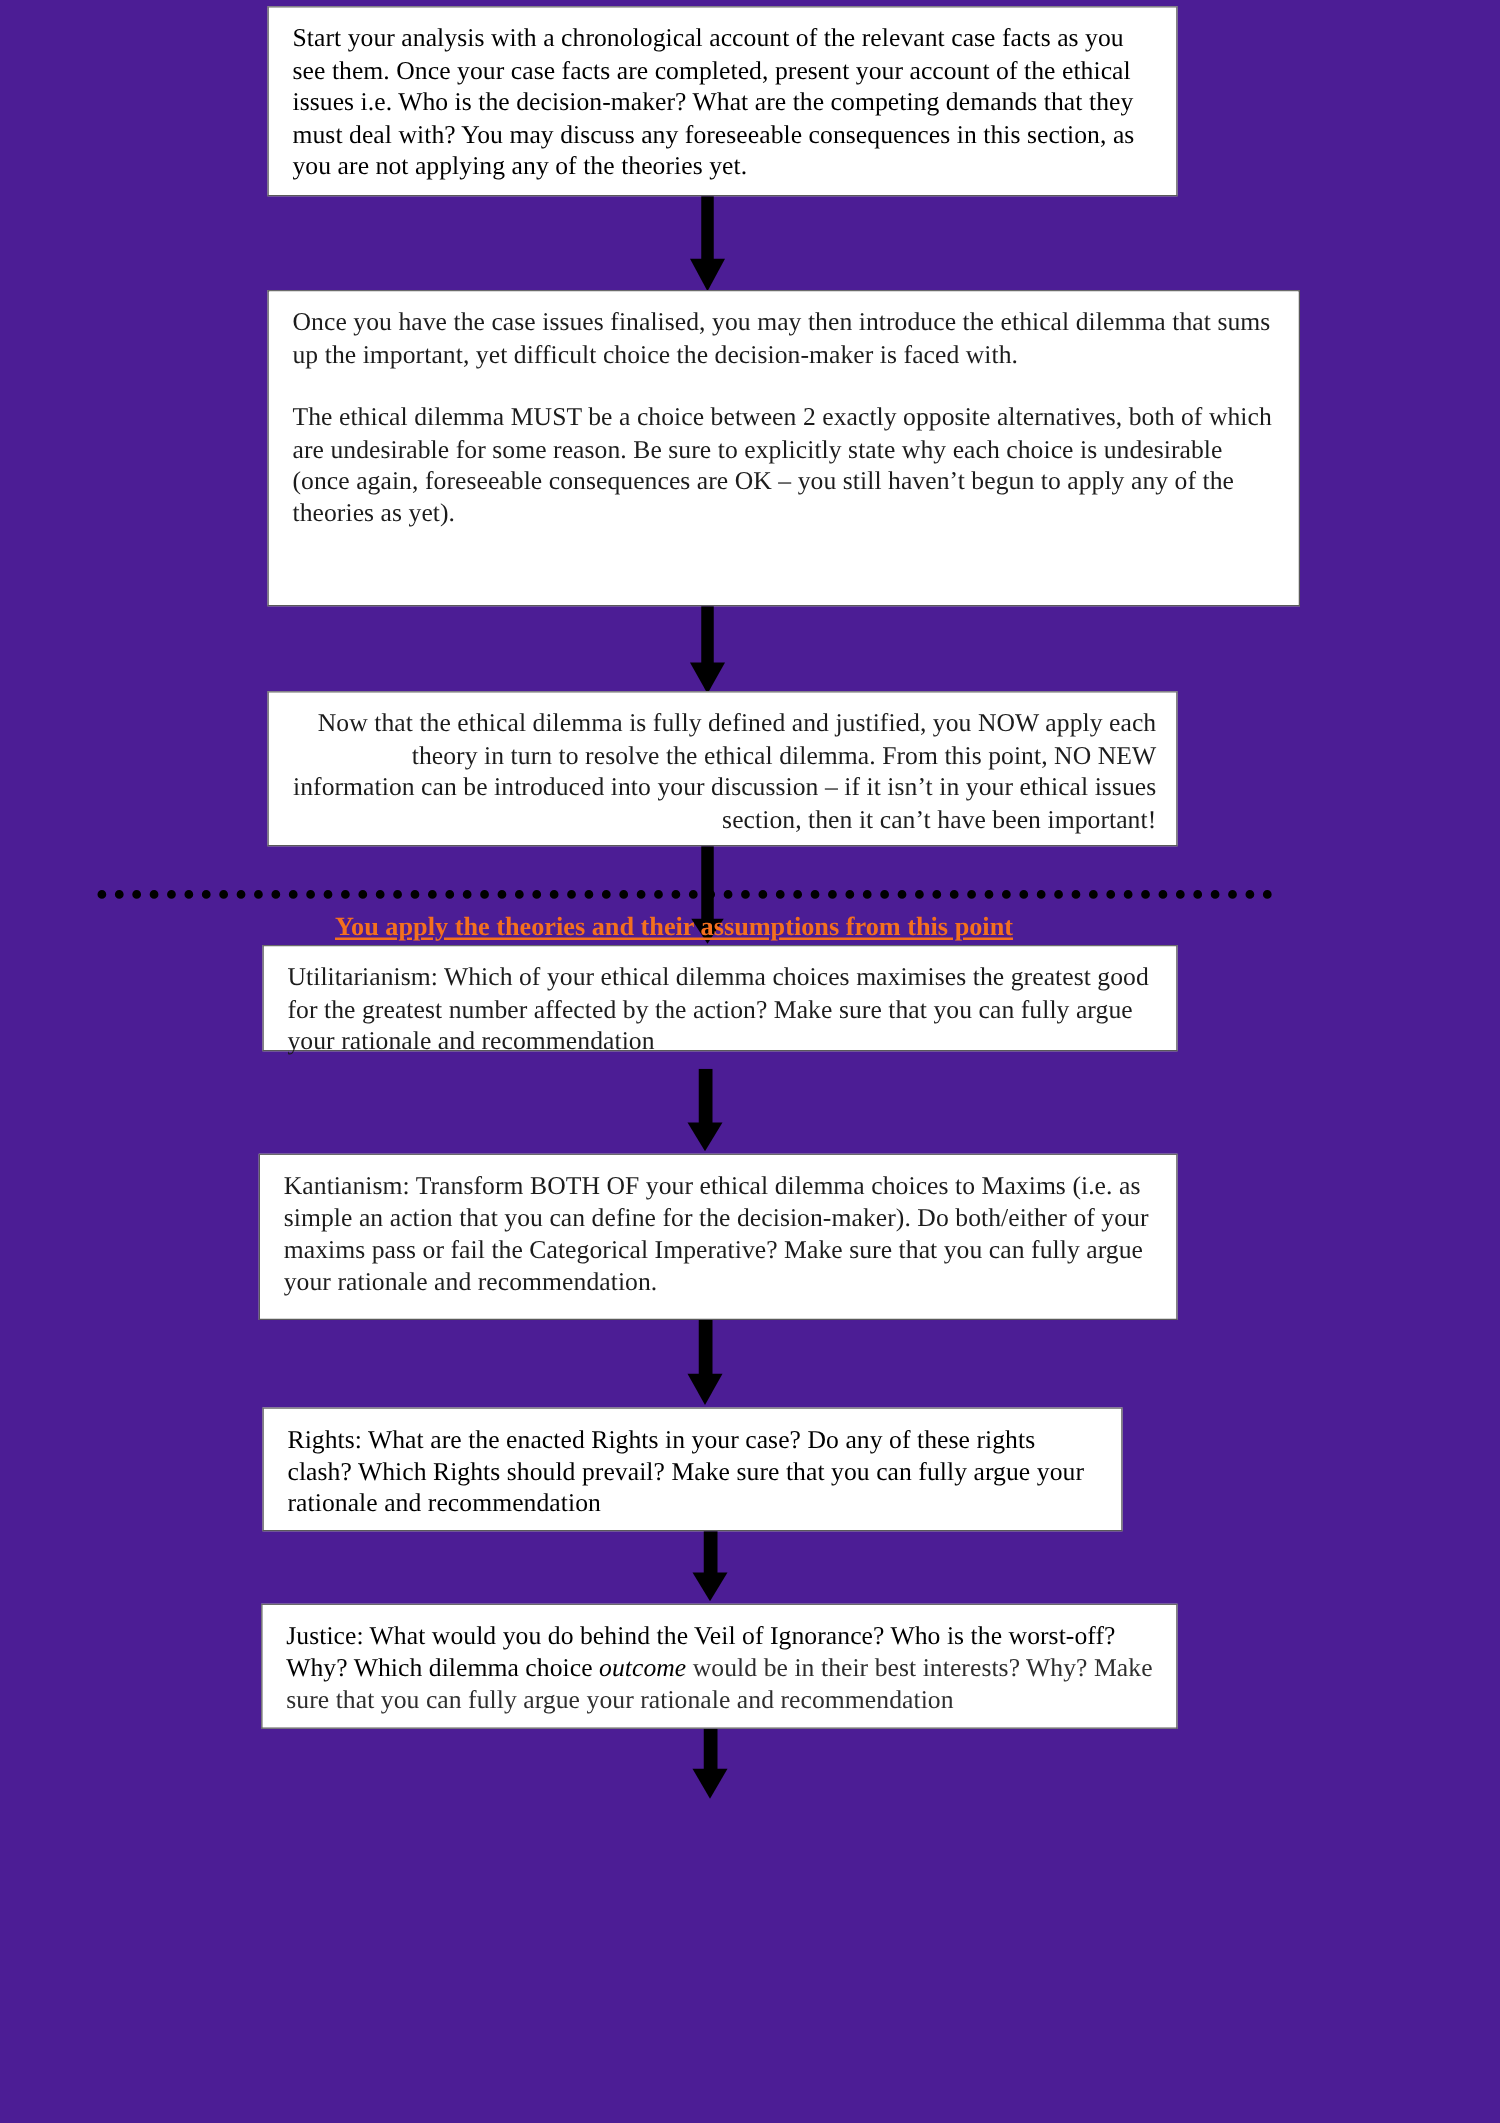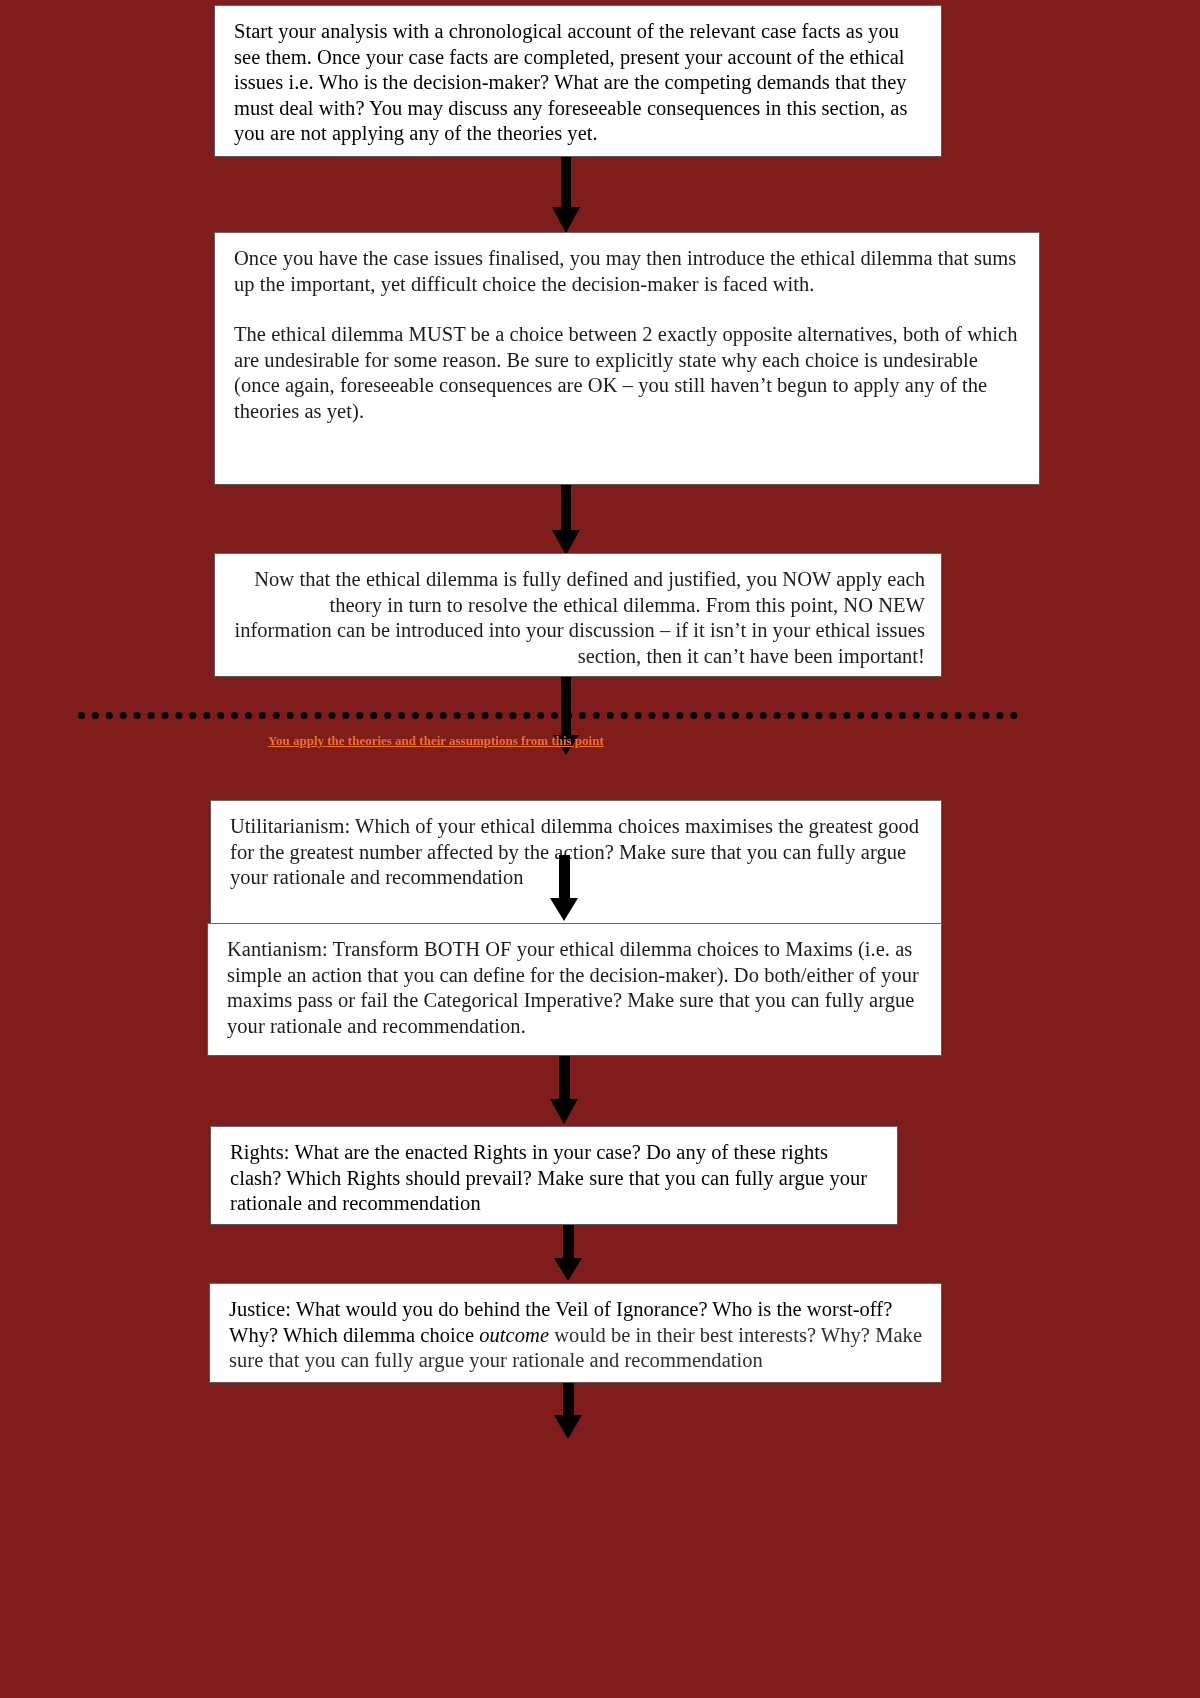--- a/index.html
+++ b/index.html
@@ -9,21 +9,21 @@
     background: #ffffff;
   }
   body {
     font-family: "Liberation Serif", "DejaVu Serif", serif;
     color: #000000;
   }
   #page {
     position: relative;
     width: 1200px;
     height: 1698px;
-    background: #7f1d1d;
+    background: #4c1d95;
     overflow: hidden;
   }
   
   .flow-box {
     position: absolute;
     box-sizing: border-box;
     background: #ffffff;
     border: 1px solid #5a5a5a;
     border-top-color: #6b6b6b;
     padding: 13px 16px 10px 19px;
@@ -59,21 +59,21 @@
     position: absolute;
     height: 0;
     border-top: 7px dotted #000000;
   }
 
   
   .orange-caption {
     position: absolute;
     font-family: "Liberation Serif", "DejaVu Serif", serif;
     font-weight: bold;
-    font-size: 13px;
+    font-size: 21px;
     line-height: 22px;
     text-decoration: underline;
     white-space: nowrap;
   }
 </style>
 </head>
 <body>
 
 <div id="page">
 
@@ -108,21 +108,21 @@
     <svg width="32" height="80" viewBox="0 0 32 80" aria-hidden="true">
       <rect x="11" y="0" width="10" height="63" fill="#000000"></rect>
       <polygon points="3,58 29,58 16,78" fill="#000000"></polygon>
     </svg>
   </div>
 
   <div class="dotted-sep" style="left:78px; top:712px; width:940px;"></div>
 
   <div class="orange-caption" style="left:268px; top:730px; color:#F4701E;">You apply the theories and their assumptions from this point</div>
 
-  <div class="flow-box" style="left:210px; top:756px; width:732px; height:124px;margin-top:44px;">
+  <div class="flow-box" style="left:210px; top:756px; width:732px; height:85px;">
     <p class="fade-1">Utilitarianism: Which of your ethical dilemma choices maximises the greatest good for the greatest number affected by the action?  Make sure that you can fully argue your rationale and recommendation</p>
   </div>
 
   <div class="arrow" style="left:548px; top:855px;">
     <svg width="32" height="68" viewBox="0 0 32 68" aria-hidden="true">
       <rect x="11" y="0" width="11" height="48" fill="#000000"></rect>
       <polygon points="2,43 30,43 16,66" fill="#000000"></polygon>
     </svg>
   </div>
 

